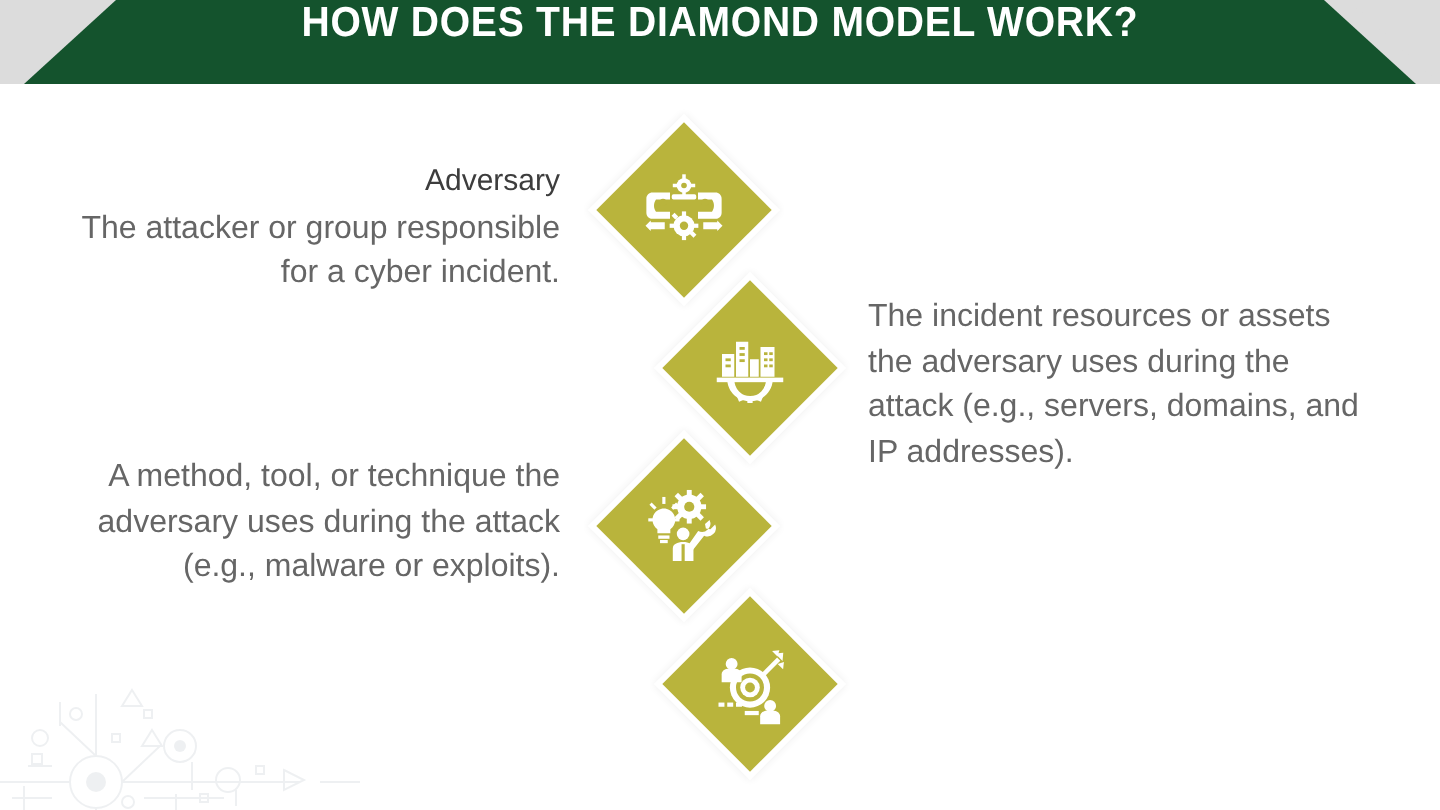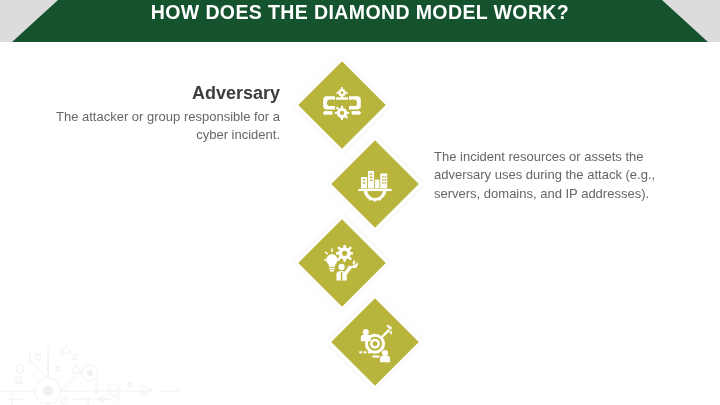--- a/index.html
+++ b/index.html
@@ -91,28 +91,28 @@
   .diamond .ico svg { width: 42px; height: 42px; display: block; }
 
   .d1 { left: 311px; top: 74px; }
   .d2 { left: 344px; top: 153px; }
   .d3 { left: 311px; top: 232px; }
   .d4 { left: 344px; top: 311px; }
 
   
   .tblock { position: absolute; }
   .tblock .t-title {
-    font-size: 18px;
-    font-weight: bold;
+    font-size: 15px;
+    font-weight: normal;
     color: #3d3d3d;
     line-height: 1.25;
     margin-bottom: 3px;
   }
   .tblock .t-body {
-    font-size: 13px;
+    font-size: 16px;
     color: #666666;
     line-height: 1.42;
   }
   .align-right { text-align: right; }
   .align-left  { text-align: left; }
 
   .tb1 { left: 30px;  top: 82px;  width: 250px; }
   .tb2 { left: 434px; top: 148px; width: 246px; }
   .tb3 { left: 30px;  top: 228px; width: 250px; }
   .tb4 { left: 434px; top: 306px; width: 246px; }
@@ -267,16 +267,17 @@
   <div class="tblock tb1 align-right">
     <div class="t-title">Adversary</div>
     <div class="t-body">The attacker or group responsible for a cyber incident.</div>
   </div>
 
   <div class="tblock tb2 align-left">
     <div class="t-body">The incident resources or assets the adversary uses during the attack (e.g., servers, domains, and IP addresses).</div>
   </div>
 
   <div class="tblock tb3 align-right">
+    <div class="t-body">A method, tool, or technique the adversary uses during the attack (e.g., malware or exploits).</div>
   </div>
 
 
 </div>
 
 </body></html>

